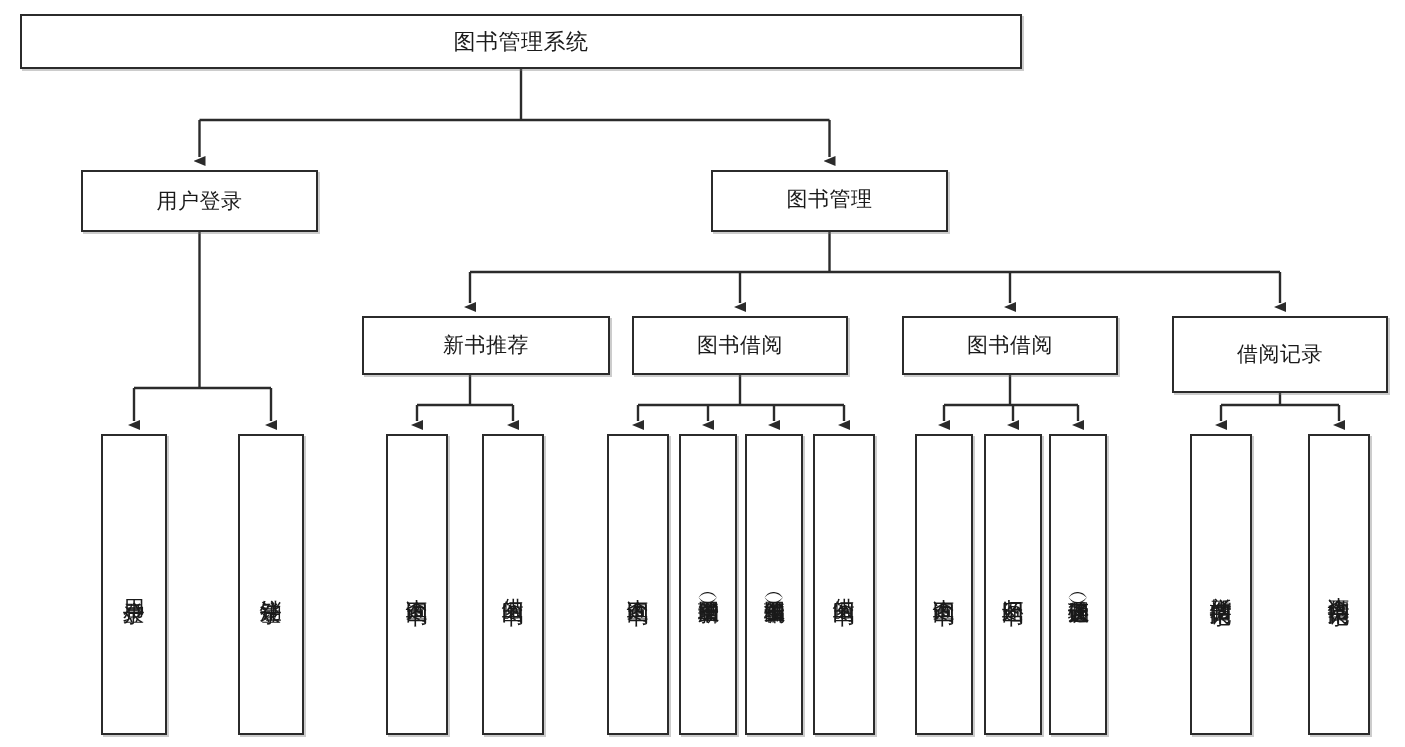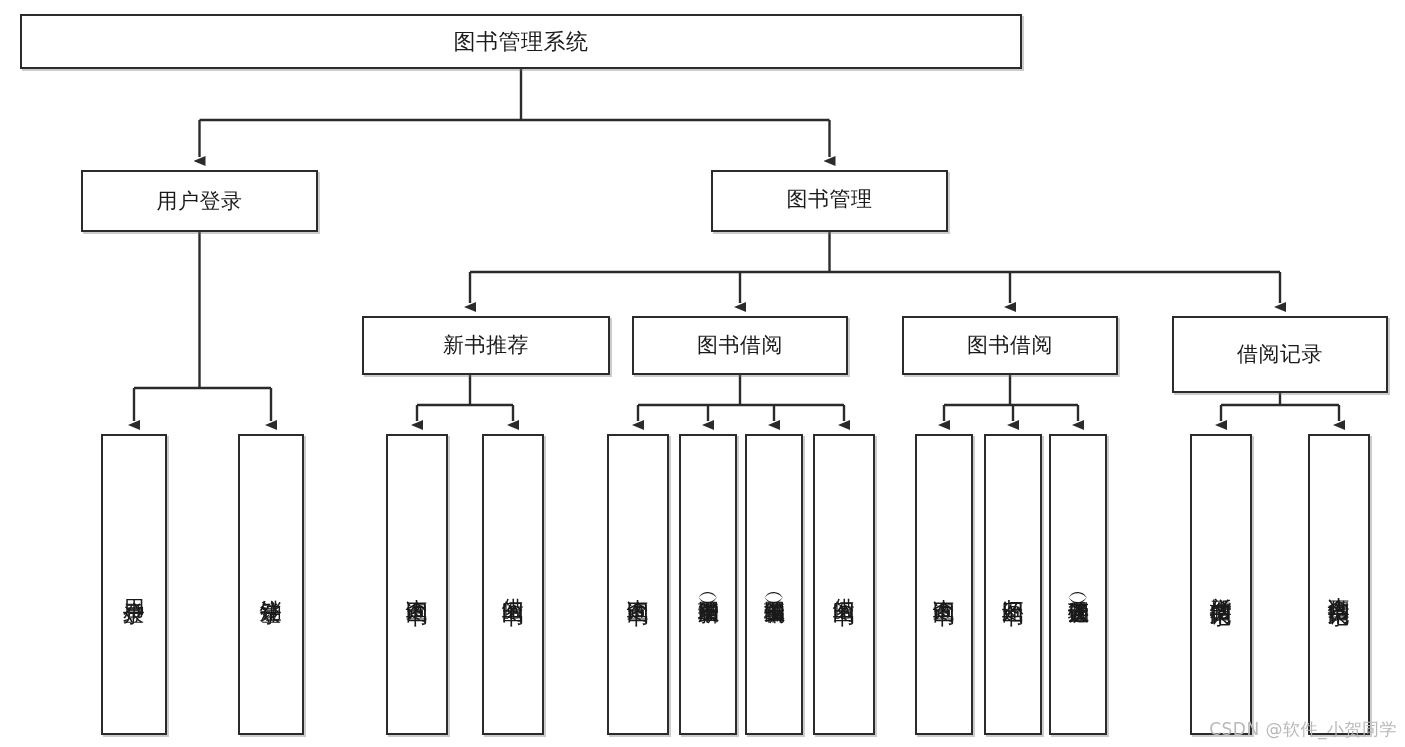--- a/index.html
+++ b/index.html
@@ -180,14 +180,13 @@
         <span class="lbl">确认归还（管理员）</span>
       </div>
       <div class="node vert" style="left: 1190px; top: 434px; width: 62px; height: 301px;">
         <span class="lbl">新增借阅记录</span>
       </div>
       <div class="node vert" style="left: 1308px; top: 434px; width: 62px; height: 301px;">
         <span class="lbl">查询借阅记录</span>
       </div>
     </div>
 
-  <div class="watermark">CSDN @软件_小贺同学</div>
 </div>
 
 </body></html>

